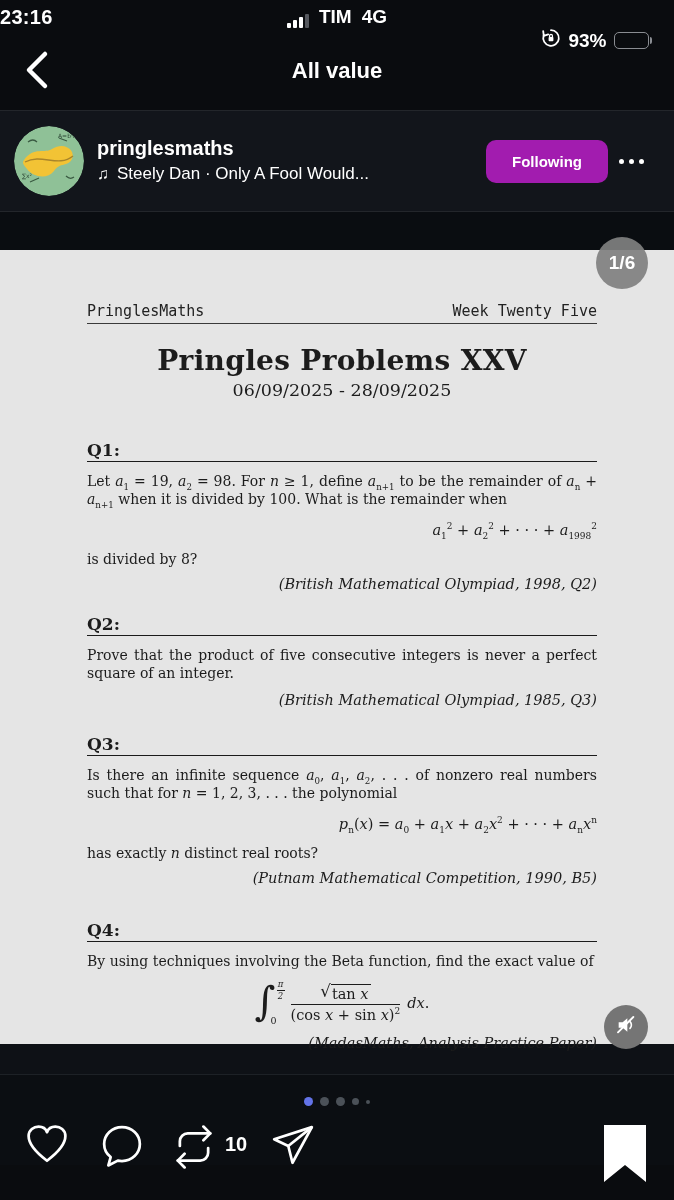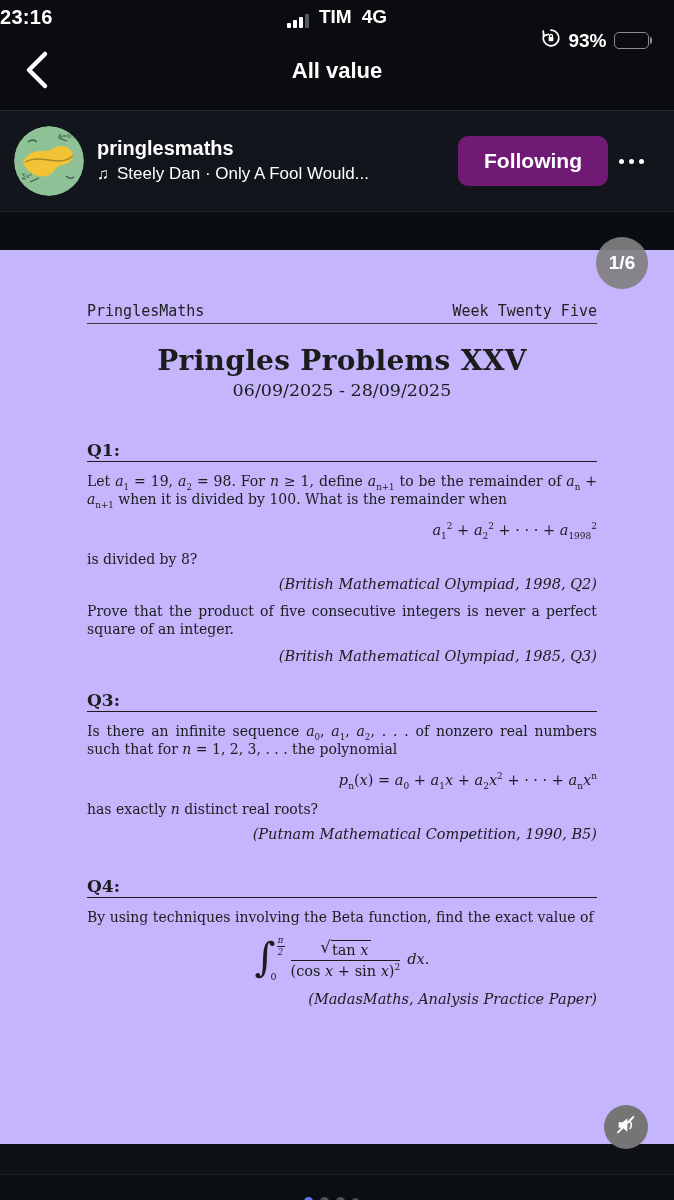--- a/index.html
+++ b/index.html
@@ -26,28 +26,28 @@
   .back-btn{position:absolute;left:16px;top:18px;width:40px;height:44px;display:flex;align-items:center;justify-content:center;cursor:pointer;}
   .nav-title{font-size:22px;font-weight:700;}
   
   .post-header{height:102px;background:#12151b;border-top:1px solid #23262b;border-bottom:1px solid #23262b;
     display:flex;align-items:center;padding:0 20px 0 14px;box-sizing:border-box;}
   .avatar{width:70px;height:70px;border-radius:50%;overflow:hidden;flex:0 0 auto;}
   .ph-info{margin-left:13px;display:flex;flex-direction:column;gap:6px;min-width:0;}
   .username{font-size:20px;font-weight:700;line-height:1;}
   .music-row{display:flex;align-items:center;gap:8px;font-size:17px;white-space:nowrap;}
   .music-note{font-size:16px;}
-  .follow-btn{margin-left:auto;background:#701a75;border:none;color:#fff;font-family:inherit;
-    font-size:21px;font-weight:700;padding:13px 26px;border-radius:10px;cursor:pointer;}
+  .follow-btn{margin-left:auto;background:#a21caf;border:none;color:#fff;font-family:inherit;
+    font-size:15px;font-weight:700;padding:13px 26px;border-radius:10px;cursor:pointer;}
   .more-btn{width:46px;display:flex;justify-content:center;gap:5px;cursor:pointer;padding:10px 0;}
   .more-btn i{width:5px;height:5px;border-radius:50%;background:#fff;}
   
   .gap-band{height:38px;background:#0a0d11;}
   
-  .doc{position:relative;height:894px;background:#c4b5fd;color:#1c1c1c;
+  .doc{position:relative;height:794px;background:#e5e5e5;color:#1c1c1c;
     font-family:"DejaVu Serif","Liberation Serif",serif;padding:0 77px 0 87px;box-sizing:border-box;}
   .page-badge{position:absolute;top:-13px;right:26px;width:52px;height:52px;border-radius:50%;
     background:rgba(128,128,128,.92);color:#fff;display:flex;align-items:center;justify-content:center;
     font-family:"Liberation Sans",sans-serif;font-size:19px;font-weight:600;}
   .doc-header{display:flex;justify-content:space-between;align-items:flex-end;padding-top:52px;
     font-family:"DejaVu Sans Mono","Liberation Mono",monospace;font-size:15px;color:#222;
     border-bottom:1.5px solid #3a3a3a;padding-bottom:3px;}
   .doc-title{text-align:center;font-size:28px;font-weight:700;margin-top:20px;letter-spacing:.3px;}
   .doc-date{text-align:center;font-size:17.5px;margin-top:3px;}
   .q-label{font-size:17px;font-weight:700;border-bottom:1.3px solid #1b1b1b;padding-bottom:1px;}
@@ -174,20 +174,21 @@
 
     <div class="q1">
       <div class="q-label">Q1:</div>
       <div class="q-body">Let <i>a</i><sub>1</sub> = 19, <i>a</i><sub>2</sub> = 98. For <i>n</i> ≥ 1, define <i>a</i><sub>n+1</sub> to be the remainder of <i>a</i><sub>n</sub> + <i>a</i><sub>n+1</sub> when it is divided by 100. What is the remainder when</div>
       <div class="q-math"><i>a</i><sub>1</sub><sup>2</sup> + <i>a</i><sub>2</sub><sup>2</sup> + · · · + <i>a</i><sub>1998</sub><sup>2</sup></div>
       <div class="q-body2">is divided by 8?</div>
       <div class="q-attr">(British Mathematical Olympiad, 1998, Q2)</div>
     </div>
 
     <div class="q2">
+      <div class="q-label">Q2:</div>
       <div class="q-body">Prove that the product of five consecutive integers is never a perfect square of an integer.</div>
       <div class="q-attr">(British Mathematical Olympiad, 1985, Q3)</div>
     </div>
 
     <div class="q3">
       <div class="q-label">Q3:</div>
       <div class="q-body">Is there an infinite sequence <i>a</i><sub>0</sub>, <i>a</i><sub>1</sub>, <i>a</i><sub>2</sub>, . . . of nonzero real numbers such that for <i>n</i> = 1, 2, 3, . . . the polynomial</div>
       <div class="q-math"><i>p</i><sub>n</sub>(<i>x</i>) = <i>a</i><sub>0</sub> + <i>a</i><sub>1</sub><i>x</i> + <i>a</i><sub>2</sub><i>x</i><sup>2</sup> + · · · + <i>a</i><sub>n</sub><i>x</i><sup>n</sup></div>
       <div class="q-body2">has exactly <i>n</i> distinct real roots?</div>
       <div class="q-attr">(Putnam Mathematical Competition, 1990, B5)</div>

